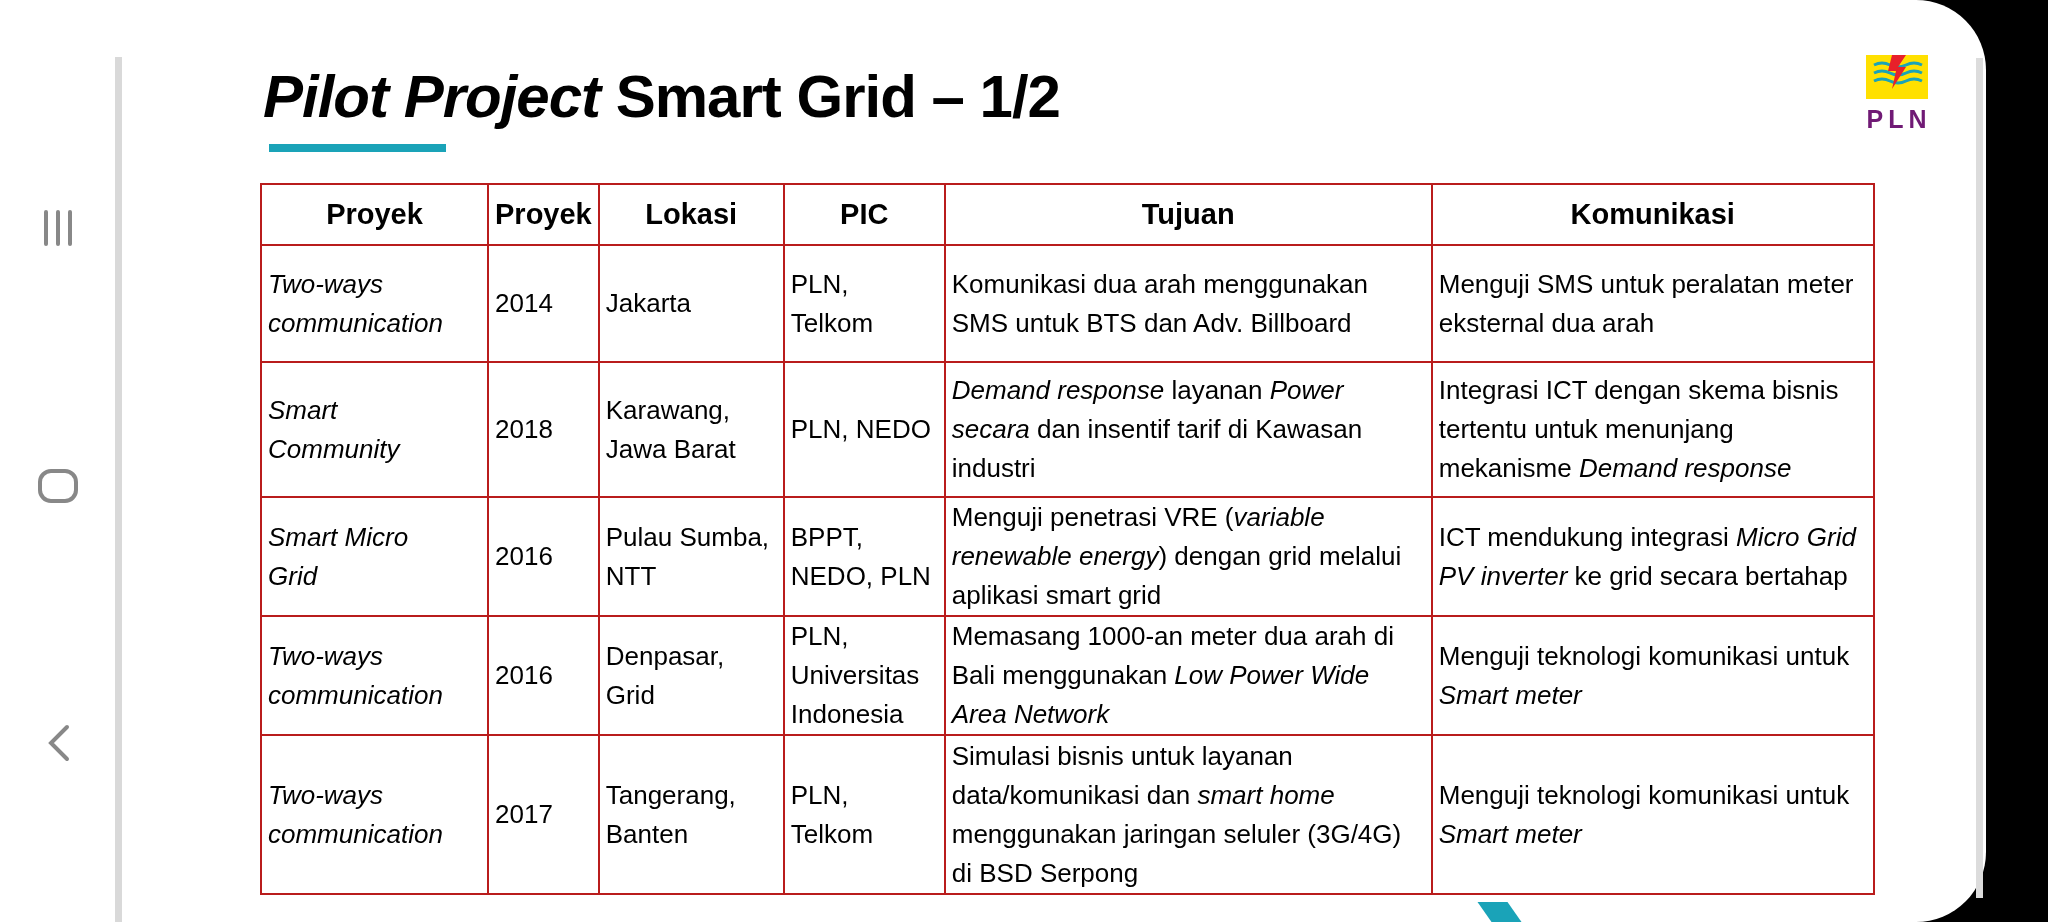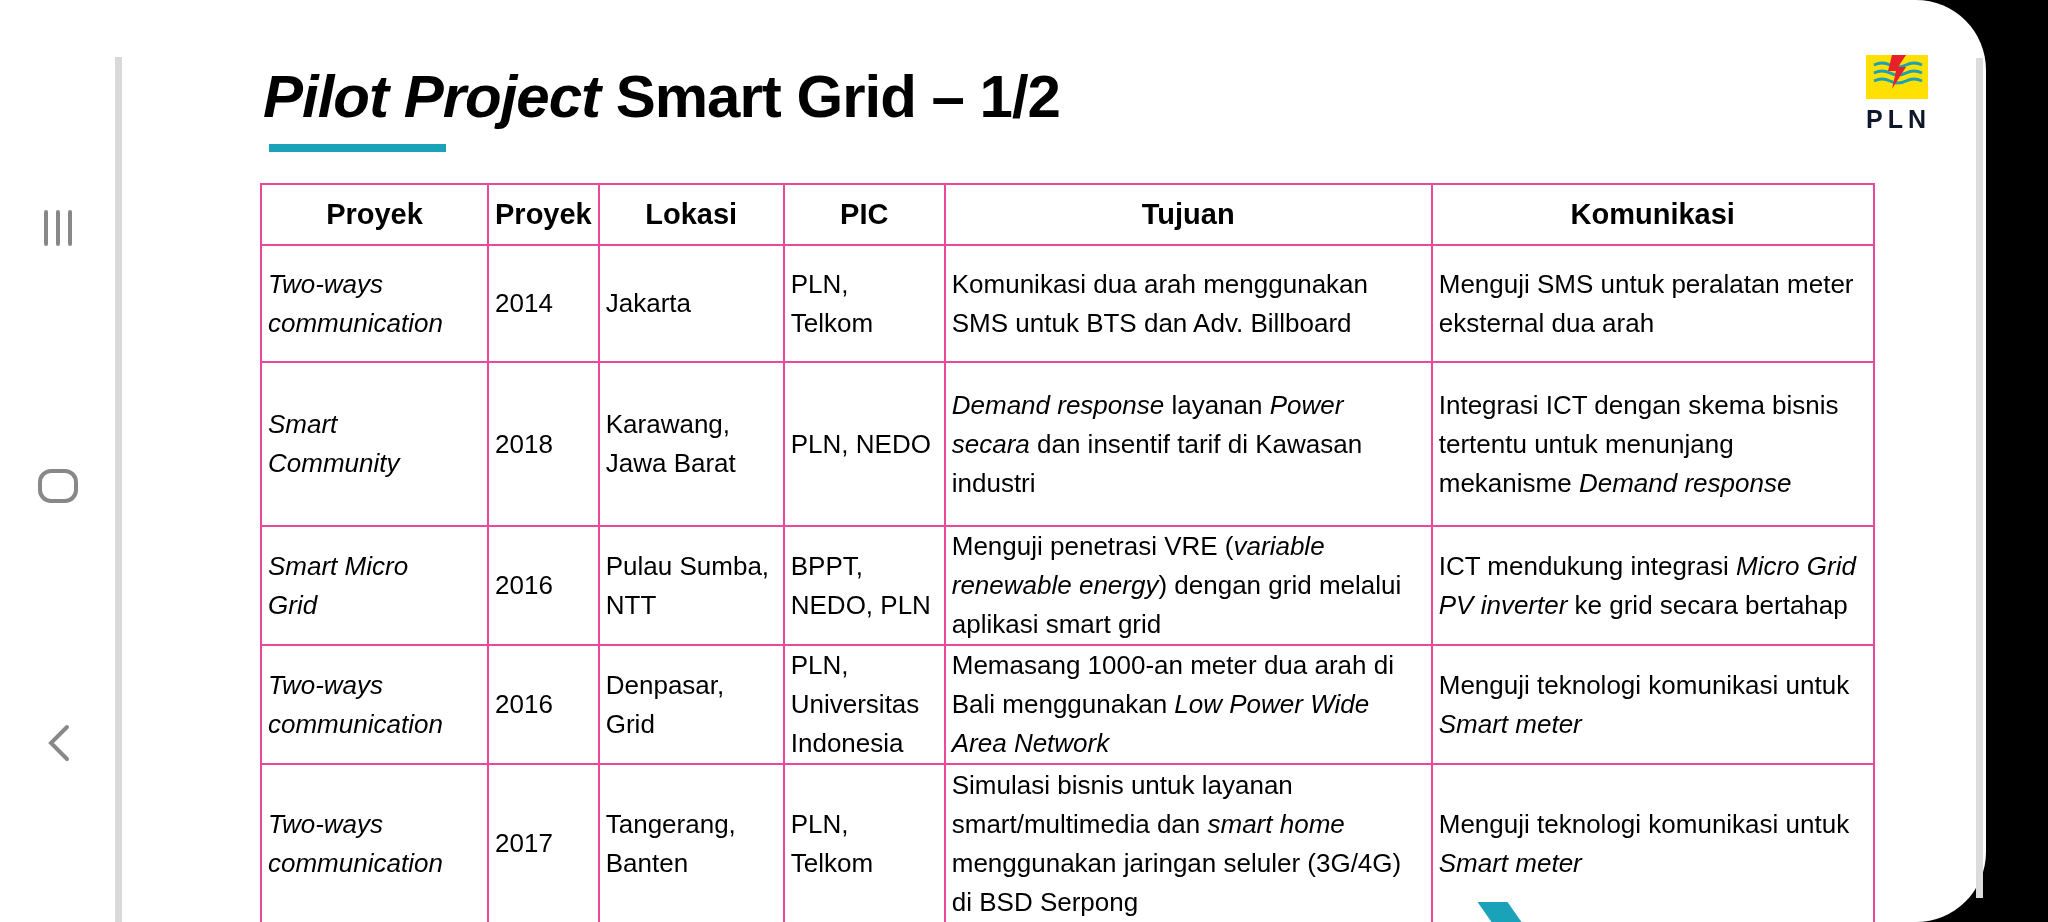--- a/index.html
+++ b/index.html
@@ -15,23 +15,23 @@
     .nav-btn { position:absolute; left:30px; width:56px; height:56px; display:flex; align-items:center; justify-content:center; cursor:pointer; }
     .left-rule { position:absolute; left:115px; top:57px; width:7px; height:865px; background:#d9d9d9; }
     .black-corner { position:absolute; right:0; top:0; width:190px; height:922px; background:#000; }
     .slide { position:absolute; left:122px; top:0; width:1848px; height:922px; background:#fff; border-top-right-radius:70px; border-bottom-right-radius:70px;margin-left:16px; }
     .right-rule { position:absolute; left:1838px; top:58px; width:7px; height:840px; background:#dcdcdc; }
     .title { position:absolute; left:125px; top:62px; font-size:60px; font-weight:bold; color:#000; letter-spacing:-1px; font-family:"Liberation Sans", sans-serif; white-space:nowrap; }
     .title i { font-style:italic; }
     .title-underline { position:absolute; left:131px; top:144px; width:177px; height:8px; background:#1aa3b8; }
     .logo { position:absolute; left:1728px; top:55px; width:66px; }
     .logo-box { width:62px; height:44px; background:#ffe000; position:relative; overflow:hidden; }
-    .logo-text { font-size:25px; font-weight:bold; color:#0f172a; letter-spacing:5px; margin-top:6px; font-family:"Liberation Sans", sans-serif; }
+    .logo-text { font-size:25px; font-weight:bold; color:#701a75; letter-spacing:5px; margin-top:6px; font-family:"Liberation Sans", sans-serif;text-align:center; }
     table.data { position:absolute; left:122px; top:183px; border-collapse:collapse; font-family:"Liberation Sans", sans-serif; font-size:26px; color:#000; }
-    table.data td, table.data th { border:2px solid #ec4899; vertical-align:middle; padding:0 6px; line-height:39px; }
+    table.data td, table.data th { border:2px solid #b91c1c; vertical-align:middle; padding:0 6px; line-height:39px; }
     table.data th { font-weight:bold; font-size:29px; text-align:center; height:59px; }
     td.top { vertical-align:top; }
     .it { font-style:italic; }
     .teal-mark { position:absolute; left:1350px; top:902px; width:30px; height:30px; background:#1aa3b8; transform:skewX(35deg); }
   </style>
 </head>
 <body>
 
 <div class="statusbar">
   <span class="sb-time">13.49</span>
@@ -131,21 +131,21 @@
 
     <tr style="height:117px">
       <td class="top it"><span>Two-ways</span><br><span>communication</span></td>
       <td class="top">2014</td>
       <td class="top">Jakarta</td>
       <td class="top"><span>PLN,</span><br><span>Telkom</span></td>
       <td class="top">Komunikasi dua arah menggunakan SMS untuk BTS dan Adv. Billboard</td>
       <td class="top">Menguji SMS untuk peralatan meter eksternal dua arah</td>
     </tr>
 
-    <tr style="height:164px">
+    <tr style="height:135px">
       <td class="it"><span>Smart</span><br><span>Community</span></td>
       <td>2018</td>
       <td><span>Karawang,</span><br><span>Jawa Barat</span></td>
       <td>PLN, NEDO</td>
       <td><span class="it">Demand response</span><span> layanan </span><span class="it">Power secara</span><span> dan insentif tarif di Kawasan industri</span></td>
       <td><span>Integrasi ICT dengan skema bisnis tertentu untuk menunjang mekanisme </span><span class="it">Demand response</span></td>
     </tr>
 
     <tr style="height:92px">
       <td class="it"><span>Smart Micro</span><br><span>Grid</span></td>
@@ -163,21 +163,21 @@
       <td><span>PLN,</span><br><span>Universitas</span><br><span>Indonesia</span></td>
       <td><span>Memasang 1000-an meter dua arah di Bali menggunakan </span><span class="it">Low Power Wide Area Network</span></td>
       <td><span>Menguji teknologi komunikasi untuk </span><span class="it">Smart meter</span></td>
     </tr>
 
     <tr style="height:159px">
       <td class="it"><span>Two-ways</span><br><span>communication</span></td>
       <td>2017</td>
       <td><span>Tangerang,</span><br><span>Banten</span></td>
       <td><span>PLN,</span><br><span>Telkom</span></td>
-      <td><span>Simulasi bisnis untuk layanan smart/multimedia dan </span><span class="it">smart home</span><span> menggunakan jaringan seluler (3G/4G) di BSD Serpong</span></td>
+      <td><span>Simulasi bisnis untuk layanan data/komunikasi dan </span><span class="it">smart home</span><span> menggunakan jaringan seluler (3G/4G) di BSD Serpong</span></td>
       <td><span>Menguji teknologi komunikasi untuk </span><span class="it">Smart meter</span></td>
     </tr>
   </tbody>
     </table>
 
   <div class="teal-mark"></div>
 </div>
 
 <div class="left-rule"></div>
 

